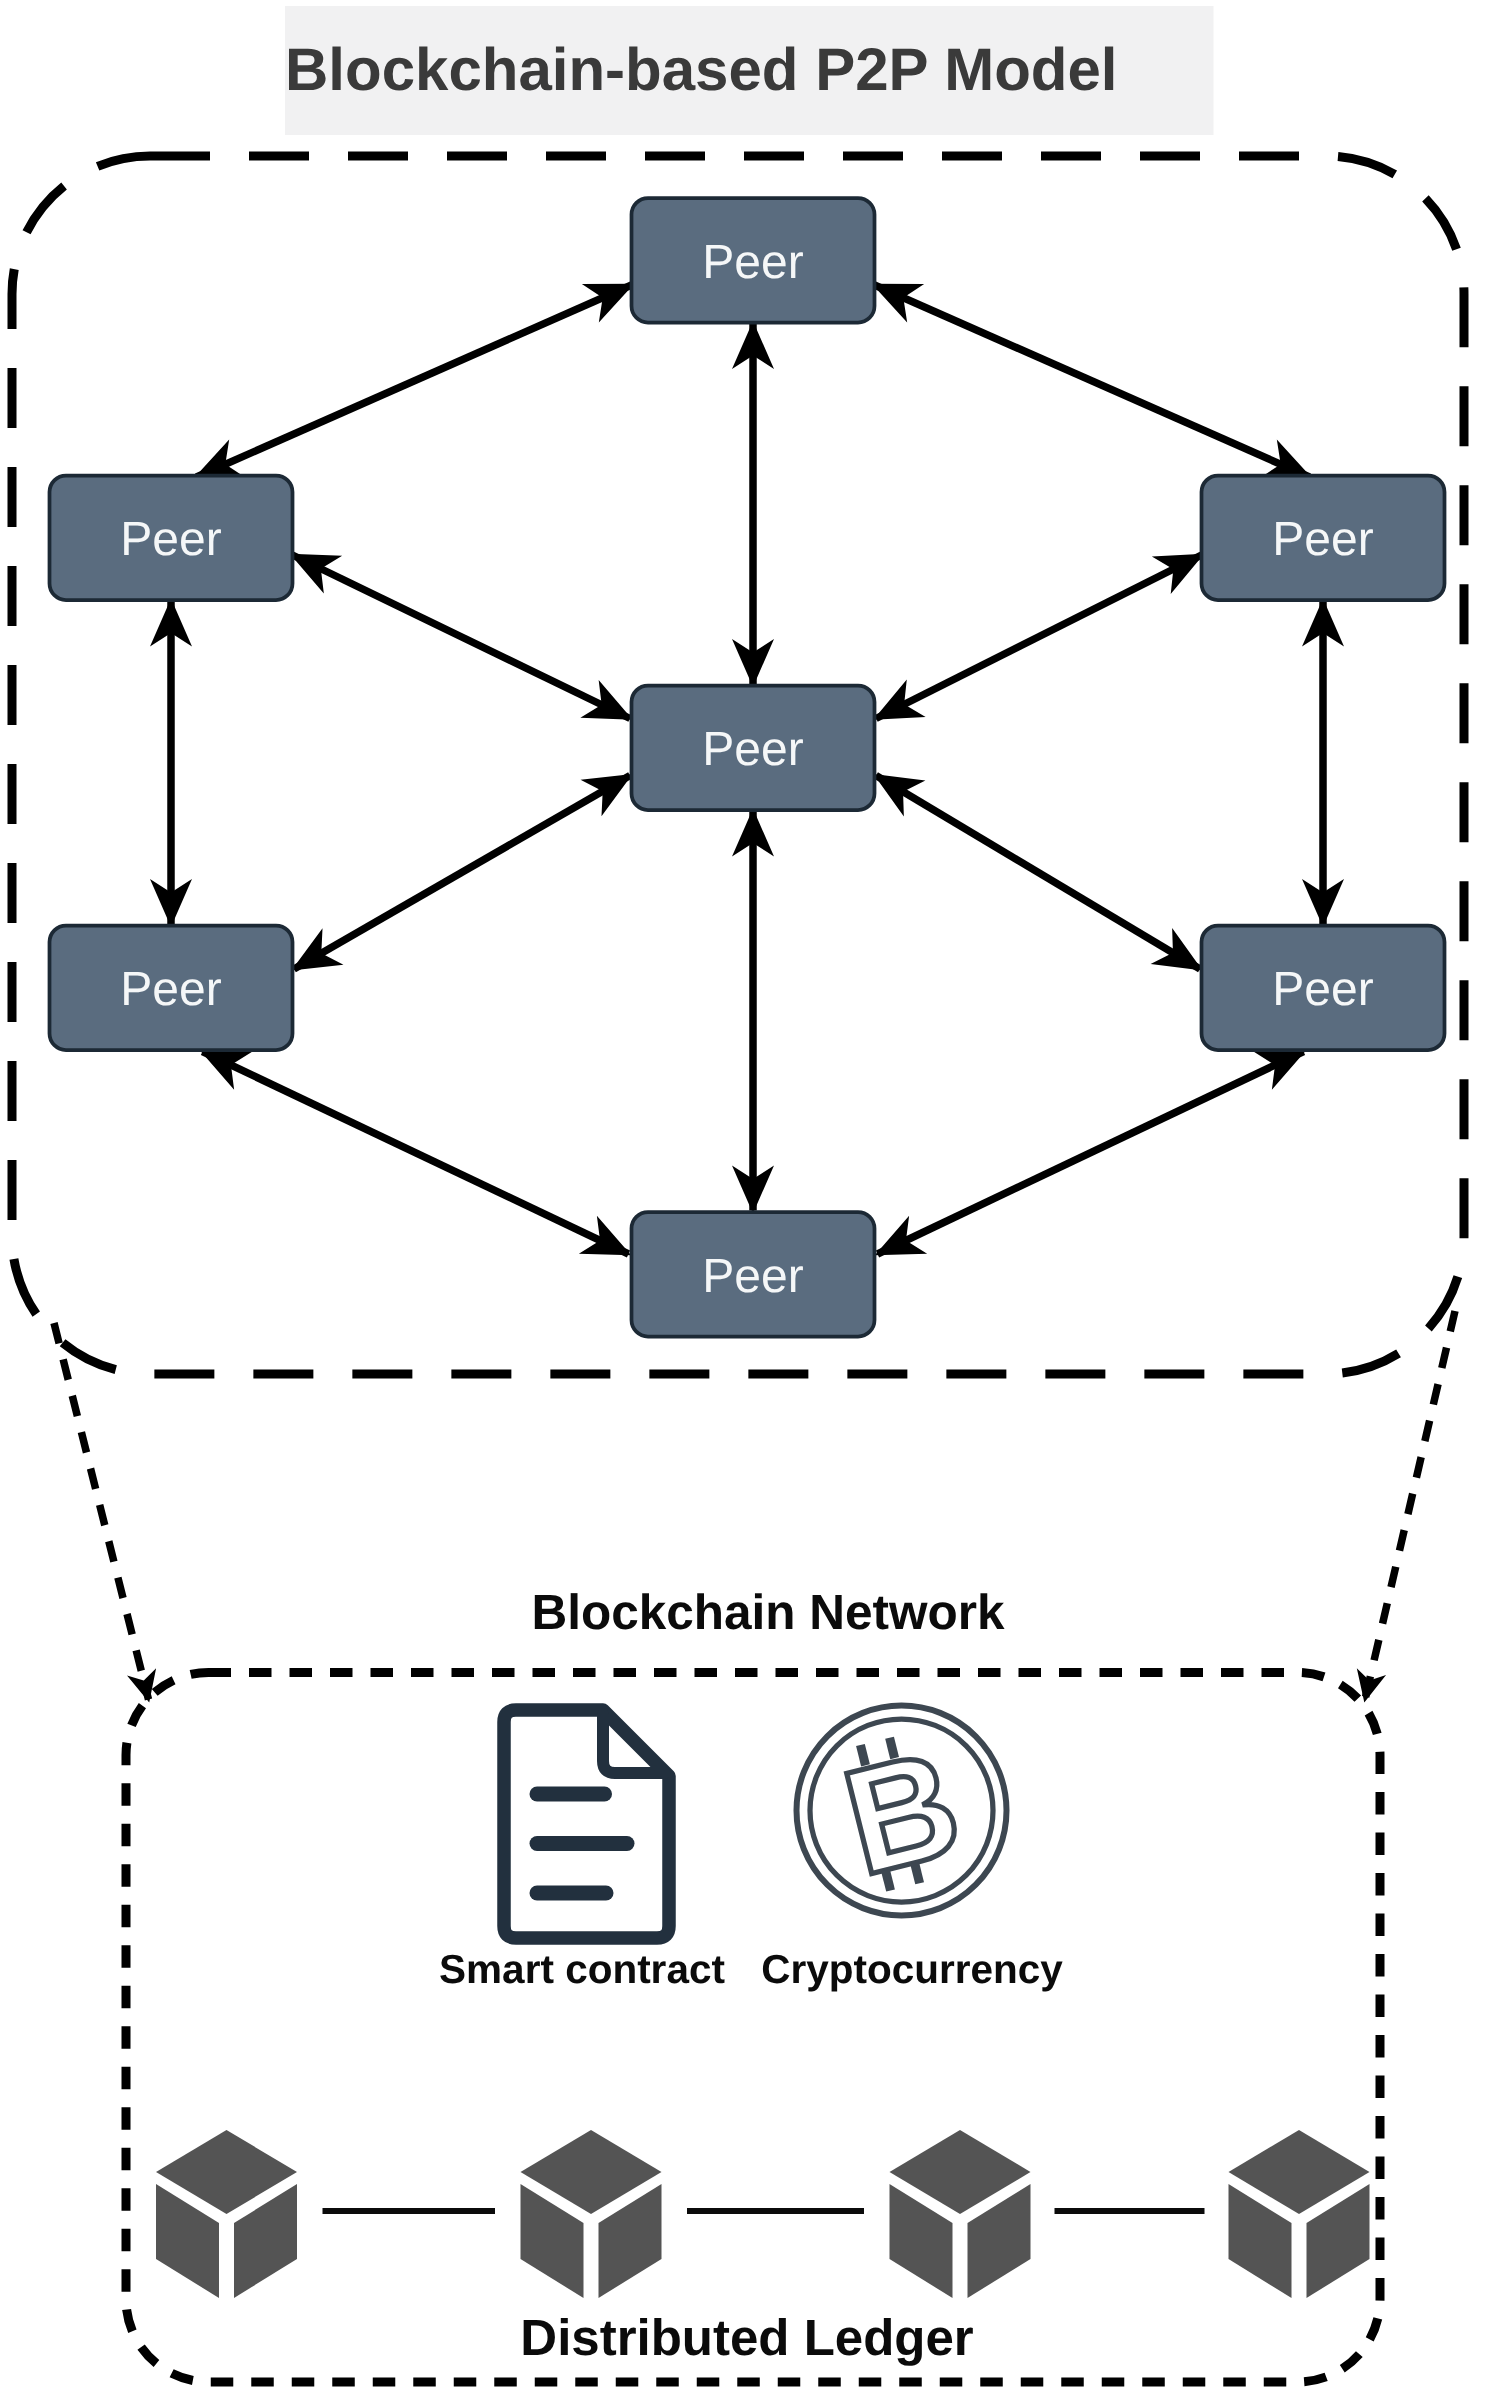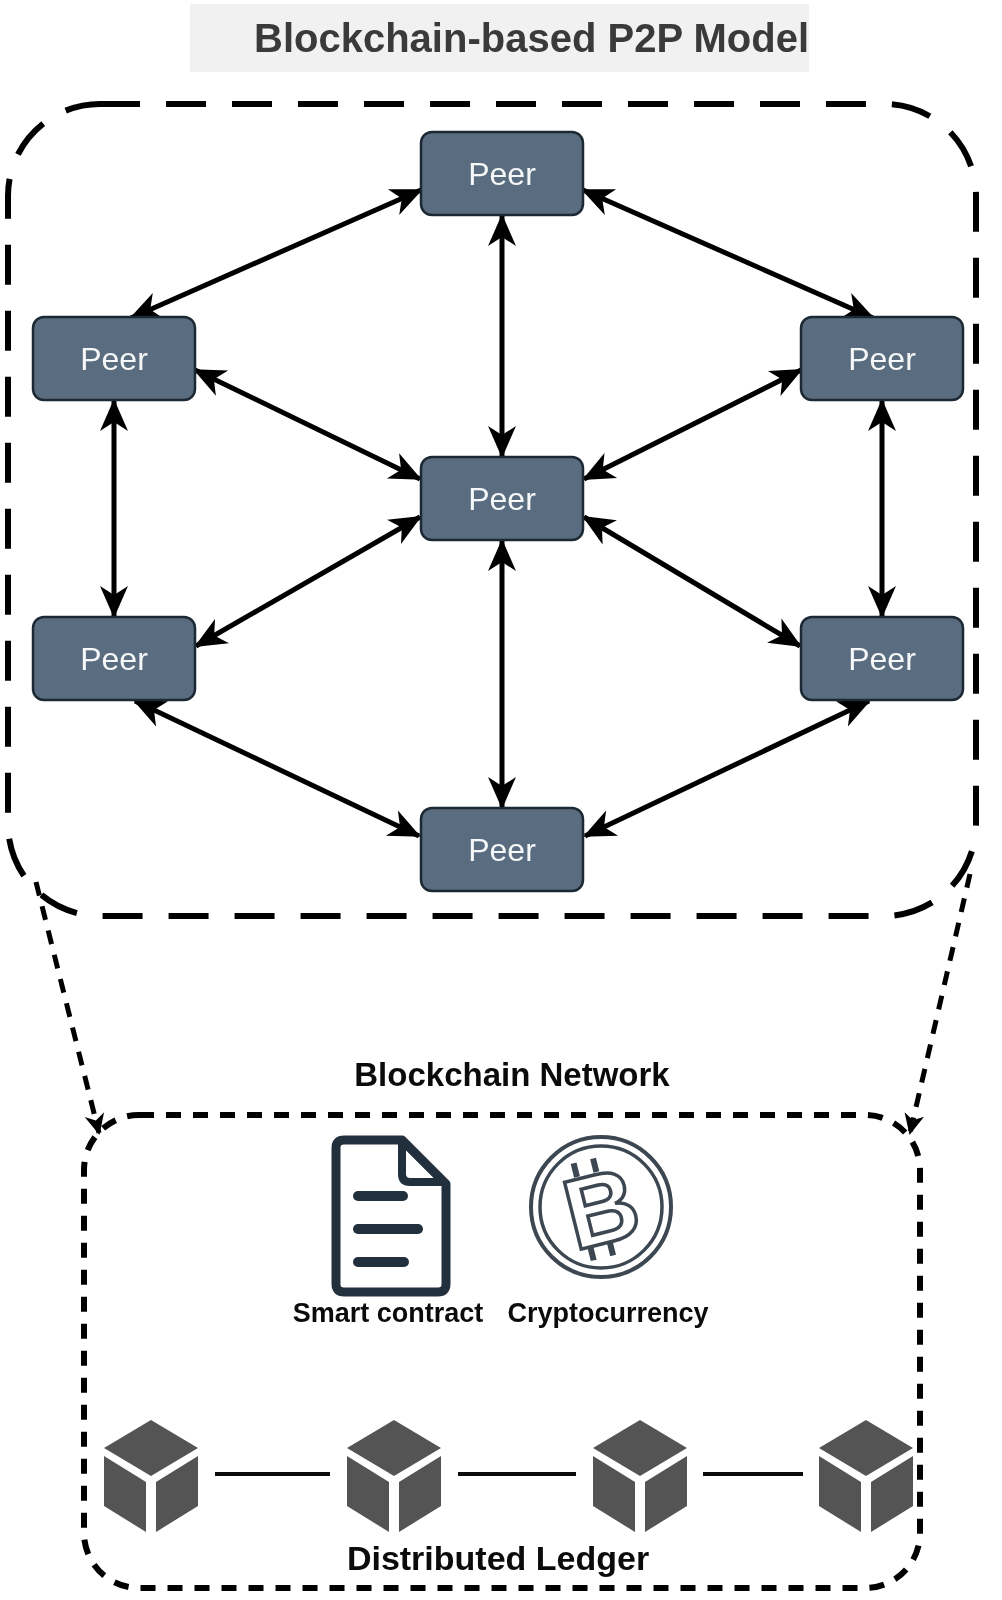--- a/index.html
+++ b/index.html
@@ -1,20 +1,20 @@
 <!DOCTYPE html>
 <html><head>
 <meta charset="utf-8">
 <style>
   html,body{margin:0;padding:0;background:#ffffff;}
   body{width:1002px;height:1600px;position:relative;overflow:hidden;
        font-family:"Liberation Sans", sans-serif;}
   .title-band{
-    position:absolute;left:190px;top:4px;width:619px;height:68px;
-    background:#f1f1f2;display:flex;align-items:center;justify-content:flex-end;
+    position:absolute;left:190px;top:4px;width:619px;height:86px;
+    background:#f1f1f2;display:flex;align-items:center;justify-content:flex-start;
   }
   .title-band span{
     font-size:40px;font-weight:bold;color:#3a3a3a;letter-spacing:0px;white-space:nowrap;
   }
   svg.diagram{position:absolute;left:0;top:0;}
   .peer-rect{fill:#5a6c7f;stroke:#1c2935;stroke-width:2.5px;}
   .peer-label{fill:#f5f7f8;font-size:32px;text-anchor:middle;}
   .edge{stroke:#000000;stroke-width:5px;}
   .dashed-box{fill:none;stroke:#000000;stroke-width:6px;}
   .funnel{fill:none;stroke:#000000;stroke-width:5px;stroke-dasharray:14 11;}

